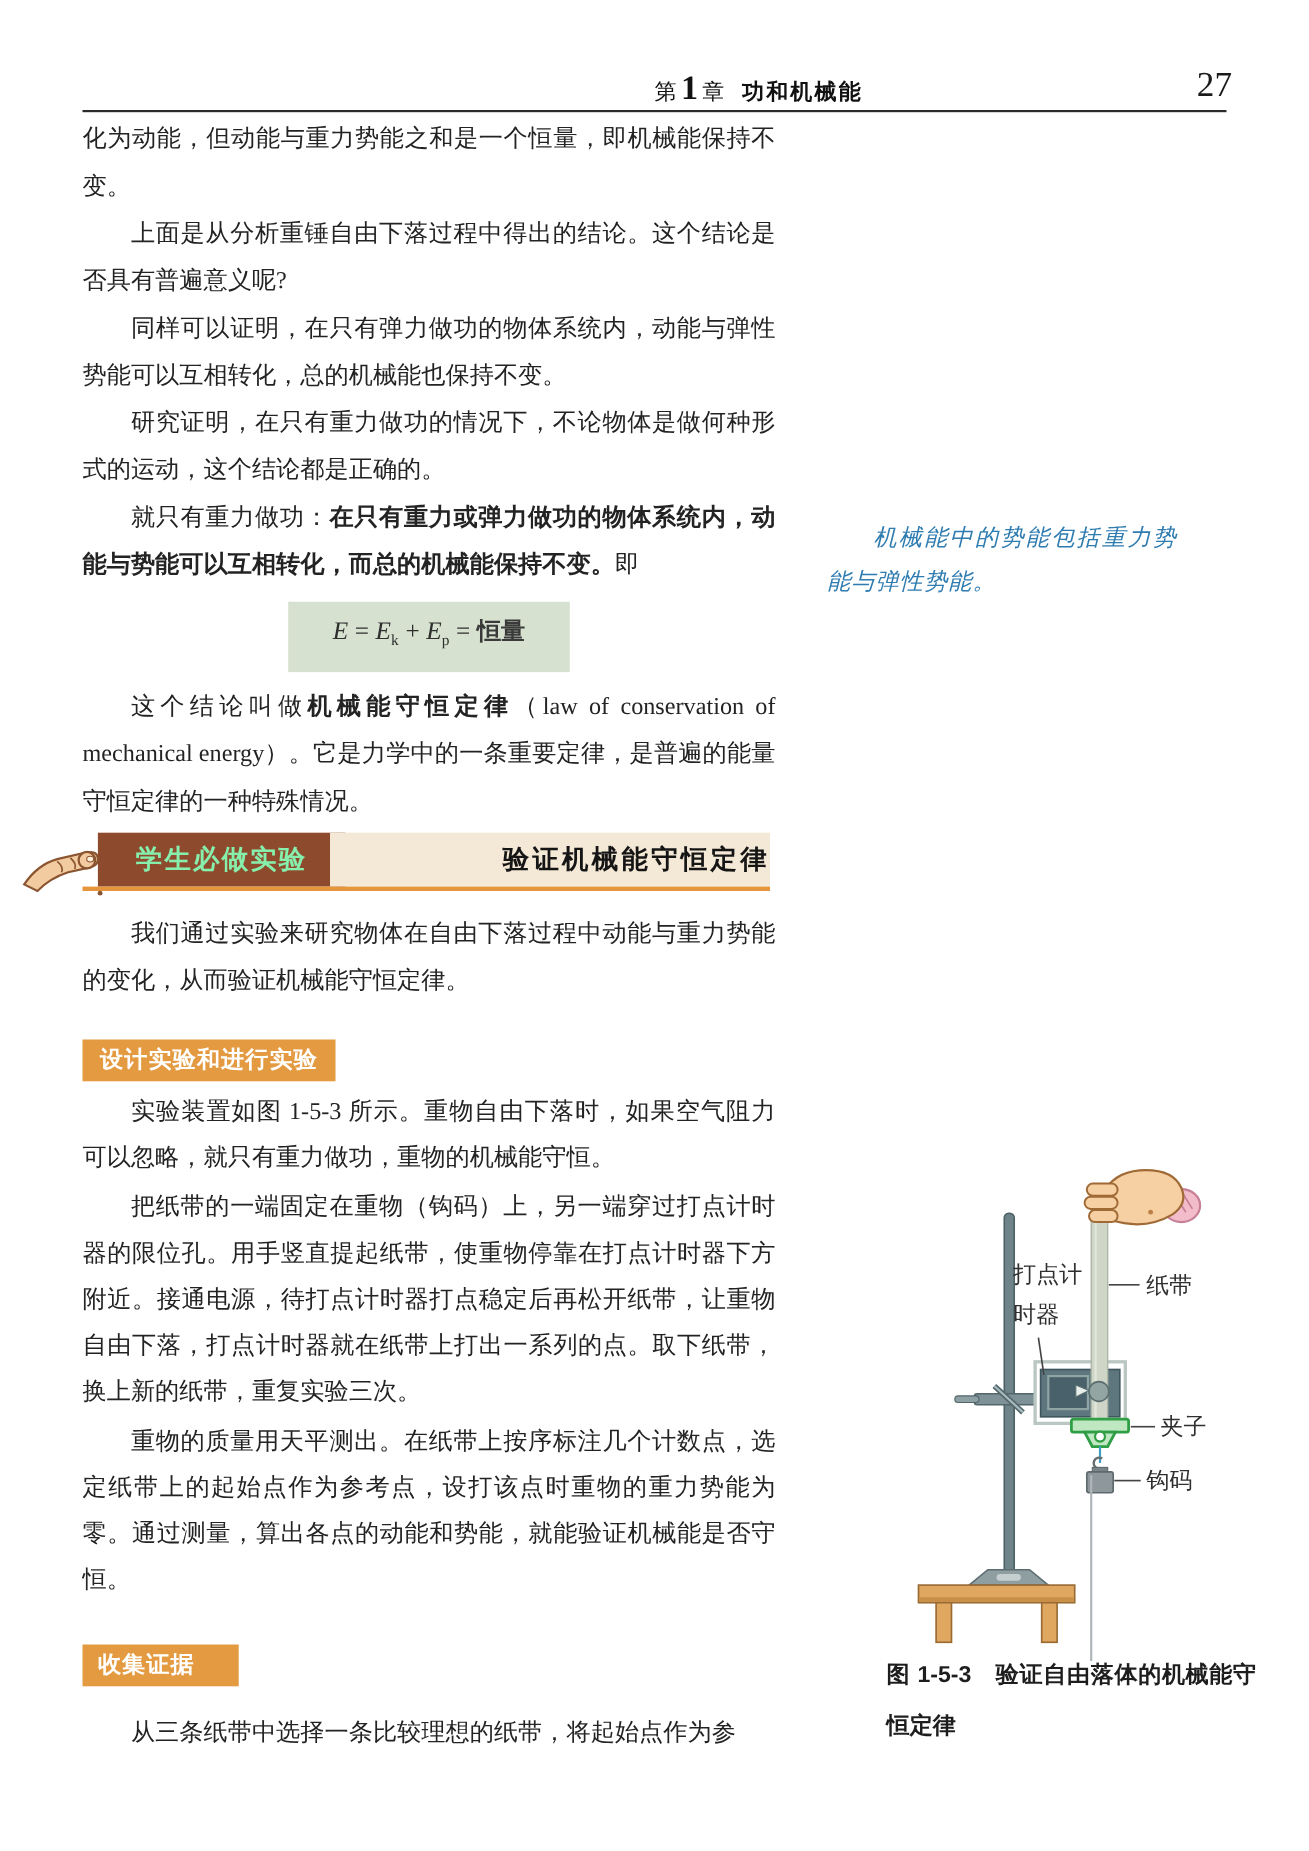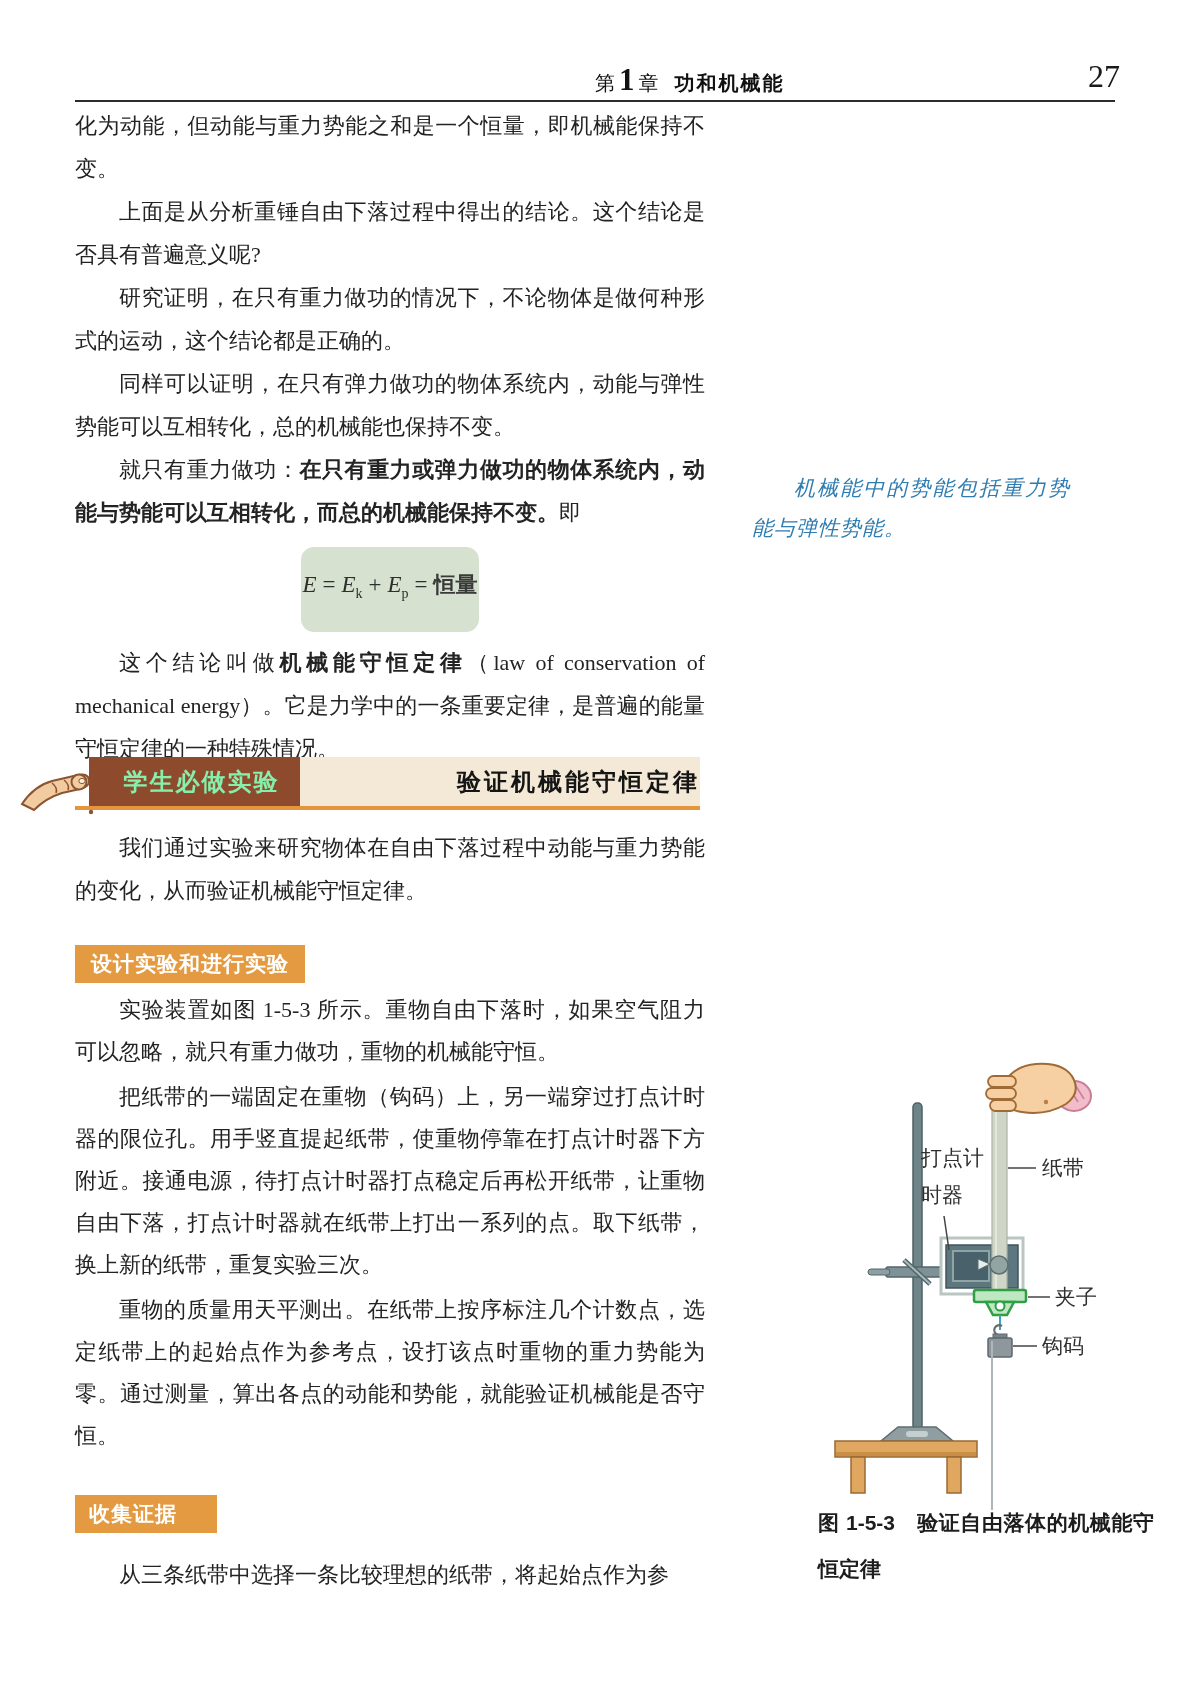--- a/index.html
+++ b/index.html
@@ -15,22 +15,22 @@
   .rh-title{font-family:"Liberation Sans",sans-serif;font-weight:bold;font-size:20px;margin-left:16px;letter-spacing:2px;}
   .page-num{right:70px;top:58px;font-size:32px;color:#1a1a1a;}
   .head-rule{left:75px;top:100px;width:1040px;height:2px;background:#2b2b2b;}
   
   .bodycol{left:75px;width:630px;font-size:22px;line-height:43px;text-align:justify;}
   .bodycol p{margin:0;}
   .indent{text-indent:2em;}
   .hei-bold{font-family:"Liberation Sans",sans-serif;font-weight:bold;}
   .topflow{top:104px;}
   
-  .formula-box{width:178px;margin:13px auto 9px auto;background:#d6e2cf;text-align:center;
-    padding:22px 0;font-size:23px;color:#2e2e2e;line-height:32px;text-indent:0;border-radius:13px;}
+  .formula-box{width:256px;margin:13px auto 9px auto;background:#d6e2cf;text-align:center;
+    padding:11px 0;font-size:23px;color:#2e2e2e;line-height:32px;text-indent:0;}
   .fx-var{font-style:italic;font-family:"Liberation Serif",serif;}
   .formula-box sub{font-size:14px;font-style:normal;}
   .fx-op{margin:0 6px;}
   .fx-const{font-family:"Liberation Sans",sans-serif;font-weight:bold;font-size:22px;color:#3a3a3a;}
   
   .margin-note{left:752px;top:468px;width:318px;font-size:21px;line-height:40px;
     color:#2e7cb0;font-style:italic;text-indent:2em;letter-spacing:1px;text-align:justify;}
   
   .banner{left:75px;top:757px;width:625px;height:49px;}
   .banner-tag{position:absolute;left:14px;top:0;width:225px;height:49px;background:#8e4a2c;
@@ -48,39 +48,39 @@
   .sec-head{display:inline-block;background:#e49a41;color:#fff;
     font-family:"Liberation Sans",sans-serif;font-weight:bold;font-size:21px;
     letter-spacing:1px;line-height:24px;}
   .sec-head-1{left:75px;top:945px;padding:7px 16px;}
   .sec-head-2{left:75px;top:1495px;padding:7px 40px 7px 14px;}
   .last-para{top:1553px;}
   
   .figure-wrap{left:740px;top:1000px;width:400px;height:510px;}
   .fig-label{position:absolute;font-size:21px;color:#2f2f2f;white-space:nowrap;line-height:37px;}
   .fig-caption{left:806px;top:1500px;width:336px;font-family:"Liberation Sans",sans-serif;
-    font-weight:bold;font-size:21px;line-height:46px;color:#1d1d1d;text-align:justify;margin-left:12px;}
+    font-weight:bold;font-size:21px;line-height:46px;color:#1d1d1d;text-align:justify;}
 </style>
 </head>
 <body>
 
 <div class="abs running-head">
   <span class="rh-pre">第</span>
   <span class="rh-num">1</span>
   <span class="rh-post">章</span>
   <span class="rh-title">功和机械能</span>
 </div>
 <div class="abs page-num">27</div>
 <div class="abs head-rule"></div>
 
 <div class="abs bodycol topflow">
   <p>化为动能，但动能与重力势能之和是一个恒量，即机械能保持不变。</p>
   <p class="indent">上面是从分析重锤自由下落过程中得出的结论。这个结论是否具有普遍意义呢?</p>
+  <p class="indent">同样可以证明，在只有弹力做功的物体系统内，动能与弹性势能可以互相转化，总的机械能也保持不变。</p>
   <p class="indent">研究证明，在只有重力做功的情况下，不论物体是做何种形式的运动，这个结论都是正确的。</p>
-  <p class="indent">同样可以证明，在只有弹力做功的物体系统内，动能与弹性势能可以互相转化，总的机械能也保持不变。</p>
   <p class="indent"><span>就只有重力做功：</span><span class="hei-bold">在只有重力或弹力做功的物体系统内，动能与势能可以互相转化，而总的机械能保持不变。</span><span>即</span></p>
 
   <div class="formula-box">
     <span class="fx-var">E</span><span class="fx-op">=</span><span class="fx-var">E</span><sub>k</sub><span class="fx-op">+</span><span class="fx-var">E</span><sub>p</sub><span class="fx-op">=</span><span class="fx-const">恒量</span>
   </div>
 
   <p class="indent"><span>这个结论叫做</span><span class="hei-bold">机械能守恒定律</span><span>（law of conservation of mechanical energy）。它是力学中的一条重要定律，是普遍的能量守恒定律的一种特殊情况。</span></p>
 </div>
 
 <div class="abs margin-note">机械能中的势能包括重力势能与弹性势能。</div>

